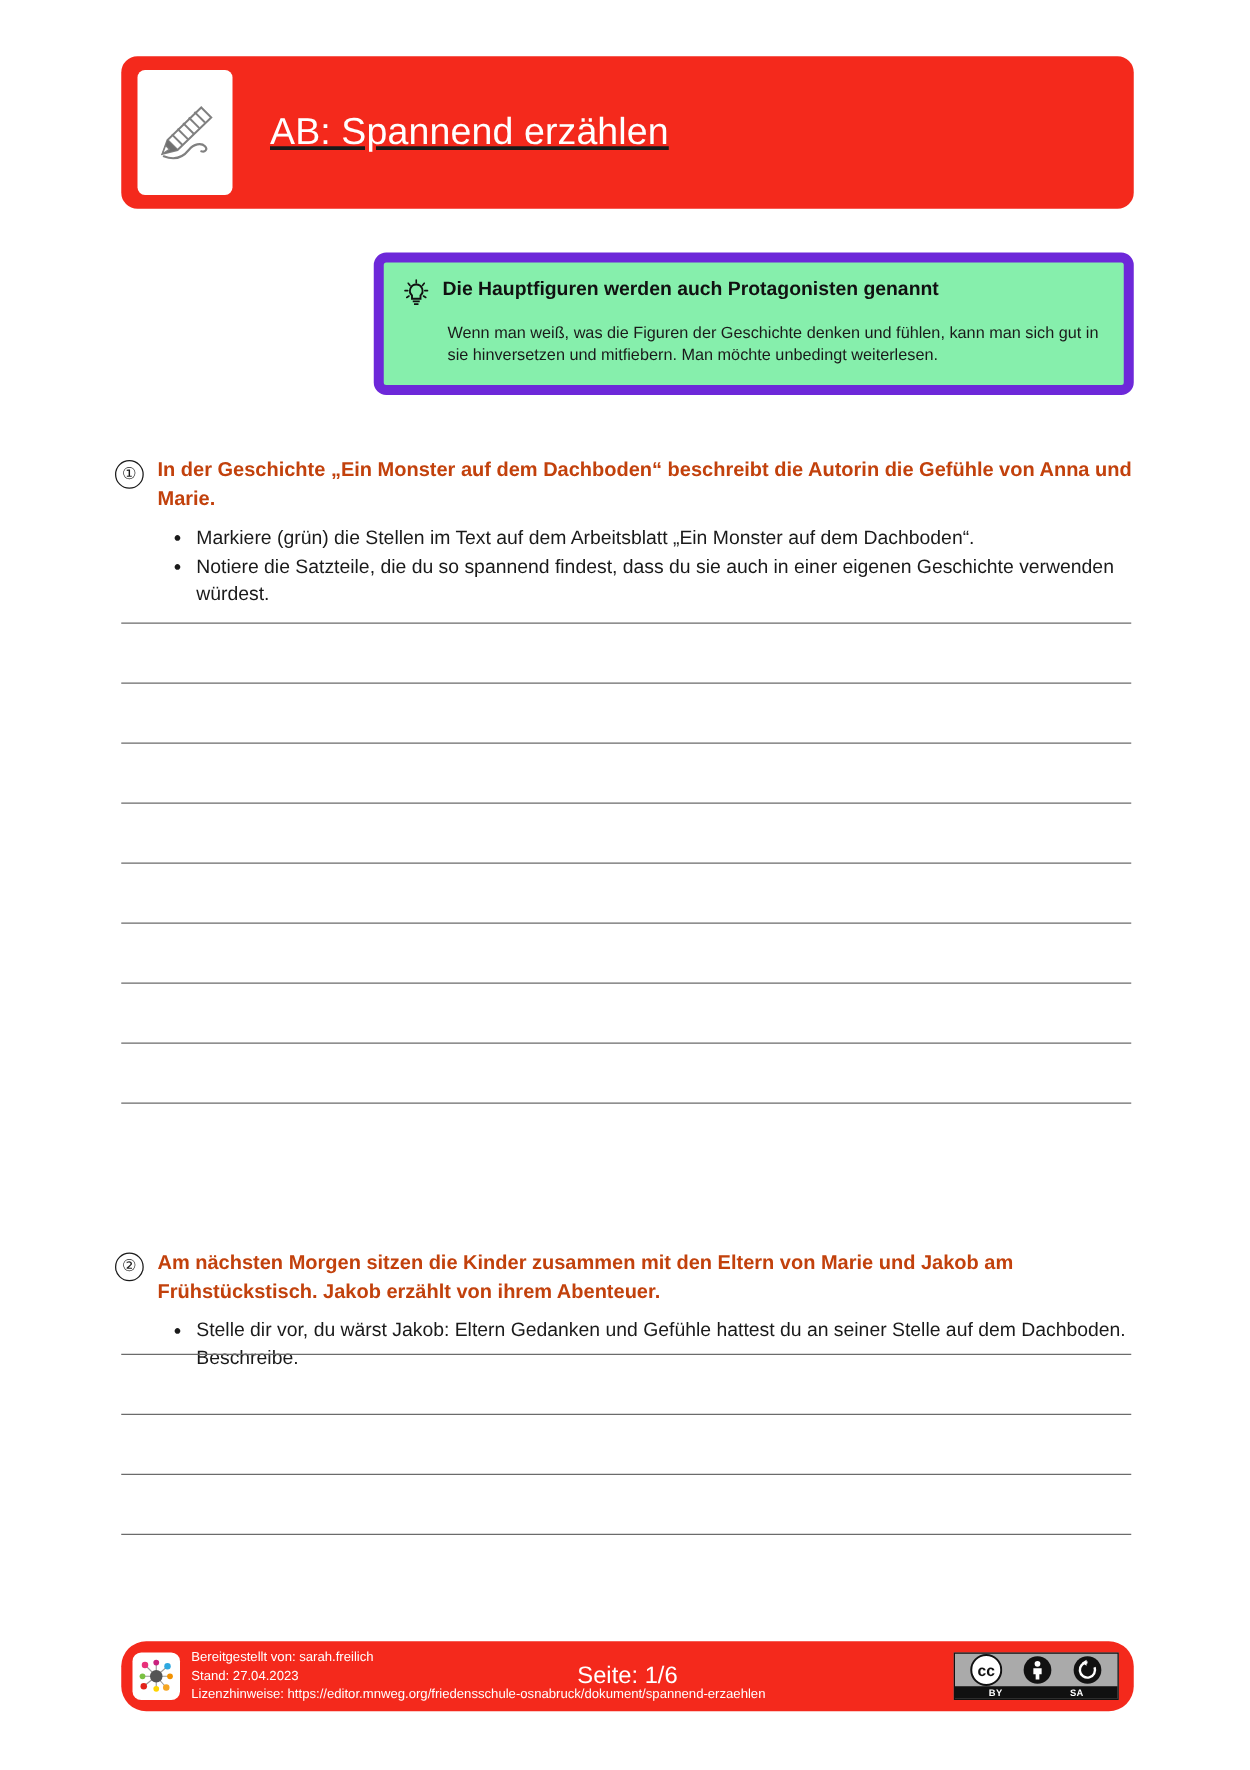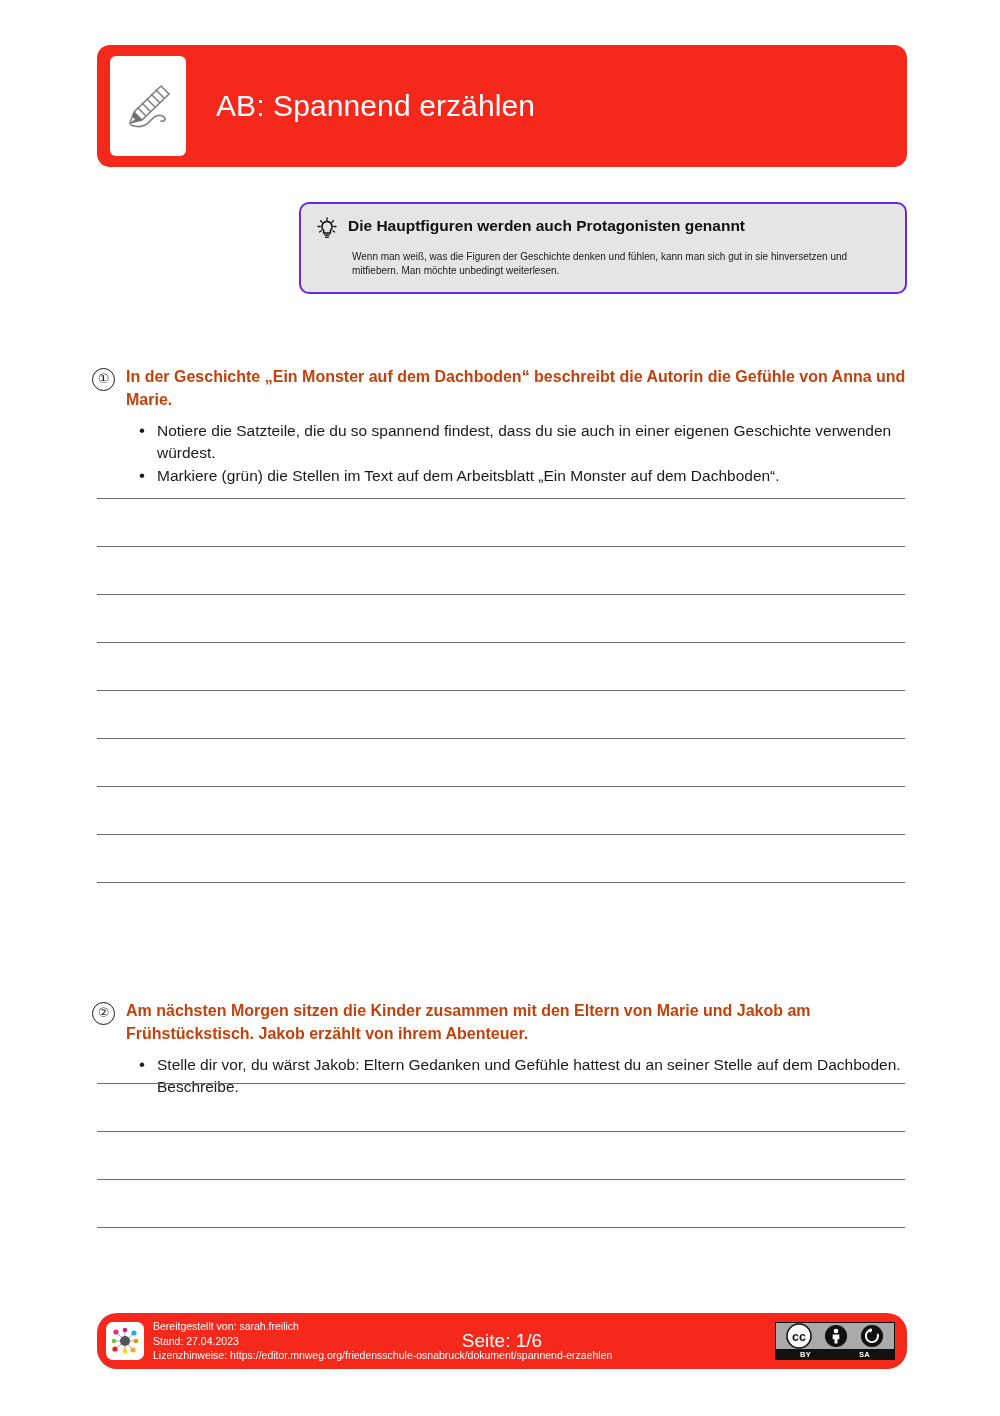--- a/index.html
+++ b/index.html
@@ -28,20 +28,21 @@
     position: absolute;
     left: 97px;
     top: 45px;
     width: 810px;
     height: 122px;
     background: #F4291C;
     border-radius: 13px;
     display: flex;
     align-items: center;
     box-sizing: border-box;
+    text-decoration: underline;
   }
   .header-icon-box {
     width: 76px;
     height: 100px;
     margin-left: 13px;
     background: #ffffff;
     border-radius: 6px;
     display: flex;
     align-items: center;
     justify-content: center;
@@ -69,22 +70,22 @@
     font-weight: 400;
   }
 
   
   .info-box {
     position: absolute;
     left: 299px;
     top: 202px;
     width: 608px;
     box-sizing: border-box;
-    background: #e5e5e5;
-    border: 2px solid #6d28d9;
+    background: #86efac;
+    border: 8px solid #6d28d9;
     border-radius: 10px;
     padding: 12px 16px 14px 14px;
   }
   .info-head {
     display: flex;
     align-items: flex-start;
     gap: 9px;
   }
   .bulb-icon {
     flex: 0 0 auto;
@@ -92,21 +93,21 @@
   }
   .info-title {
     font-size: 15.5px;
     font-weight: bold;
     line-height: 1.3;
     color: #111;
   }
   .info-body {
     margin-left: 37px;
     margin-top: 5px;
-    font-size: 10px;
+    font-size: 13px;
     line-height: 1.42;
     color: #1a1a1a;
     max-width: 540px;
   }
 
   
   .task {
     position: absolute;
     left: 92px;
     width: 818px;
@@ -207,21 +208,21 @@
     right: 0;
     text-align: center;
     color: #ffffff;
     font-size: 19px;
     pointer-events: none;
   }
   .cc-badge {
     position: absolute;
     right: 12px;
     top: 9px;
-    width: 120px;
+    width: 132px;
     height: 38px;
     background: #aaaaaa;
     border: 1.5px solid #111;
     box-sizing: border-box;
     display: flex;
     flex-direction: column;
   }
   .cc-top {
     flex: 1 1 auto;
     display: flex;
@@ -293,22 +294,22 @@
     </div>
     <div class="info-body">Wenn man weiß, was die Figuren der Geschichte denken und fühlen, kann man sich gut in sie hinversetzen und mitfiebern. Man möchte unbedingt weiterlesen.</div>
   </div>
 
   <div class="task" style="top:366px;">
     <div class="task-head">
       <div class="task-num">①</div>
       <div class="task-title">In der Geschichte „Ein Monster auf dem Dachboden“ beschreibt die Autorin die Gefühle von Anna und Marie.</div>
     </div>
     <ul class="task-bullets">
+      <li>Markiere (grün) die Stellen im Text auf dem Arbeitsblatt „Ein Monster auf dem Dachboden“.</li>
       <li>Notiere die Satzteile, die du so spannend findest, dass du sie auch in einer eigenen Geschichte verwenden würdest.</li>
-      <li>Markiere (grün) die Stellen im Text auf dem Arbeitsblatt „Ein Monster auf dem Dachboden“.</li>
     </ul>
   </div>
 
   <div class="lines" style="top:498px;">
     <div class="write-line"></div>
     <div class="write-line"></div>
     <div class="write-line"></div>
     <div class="write-line"></div>
     <div class="write-line"></div>
     <div class="write-line"></div>

